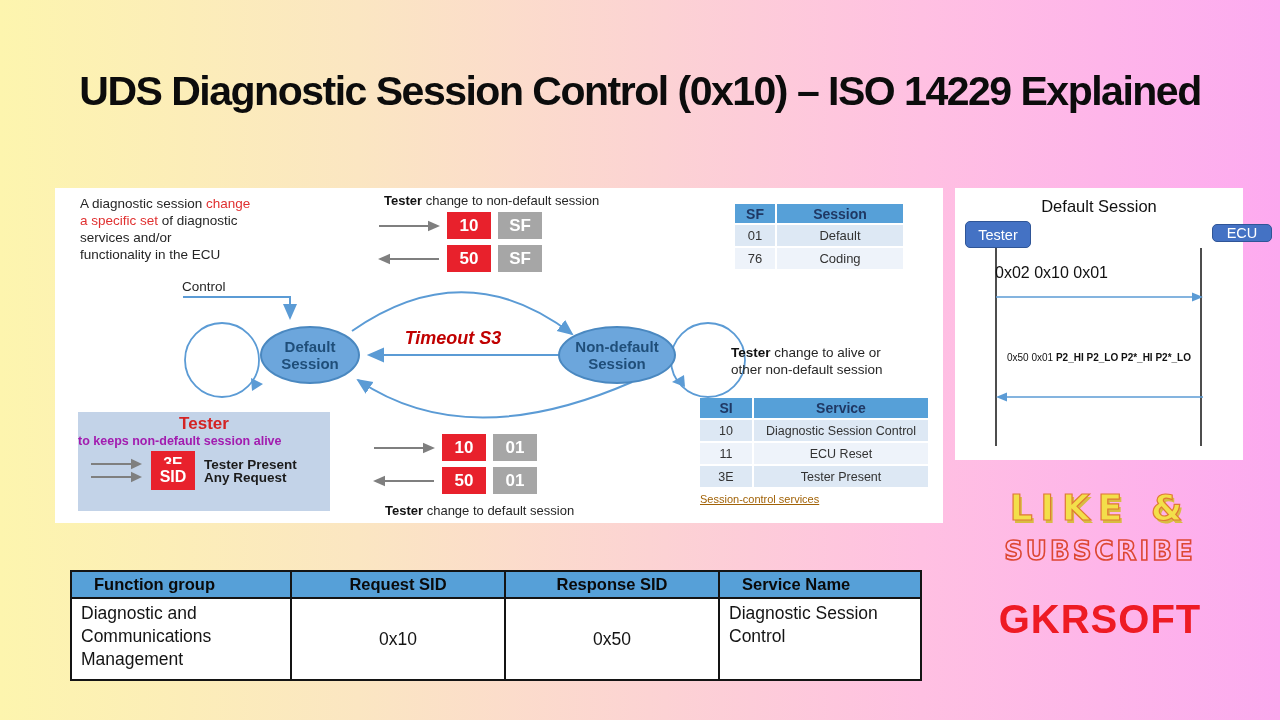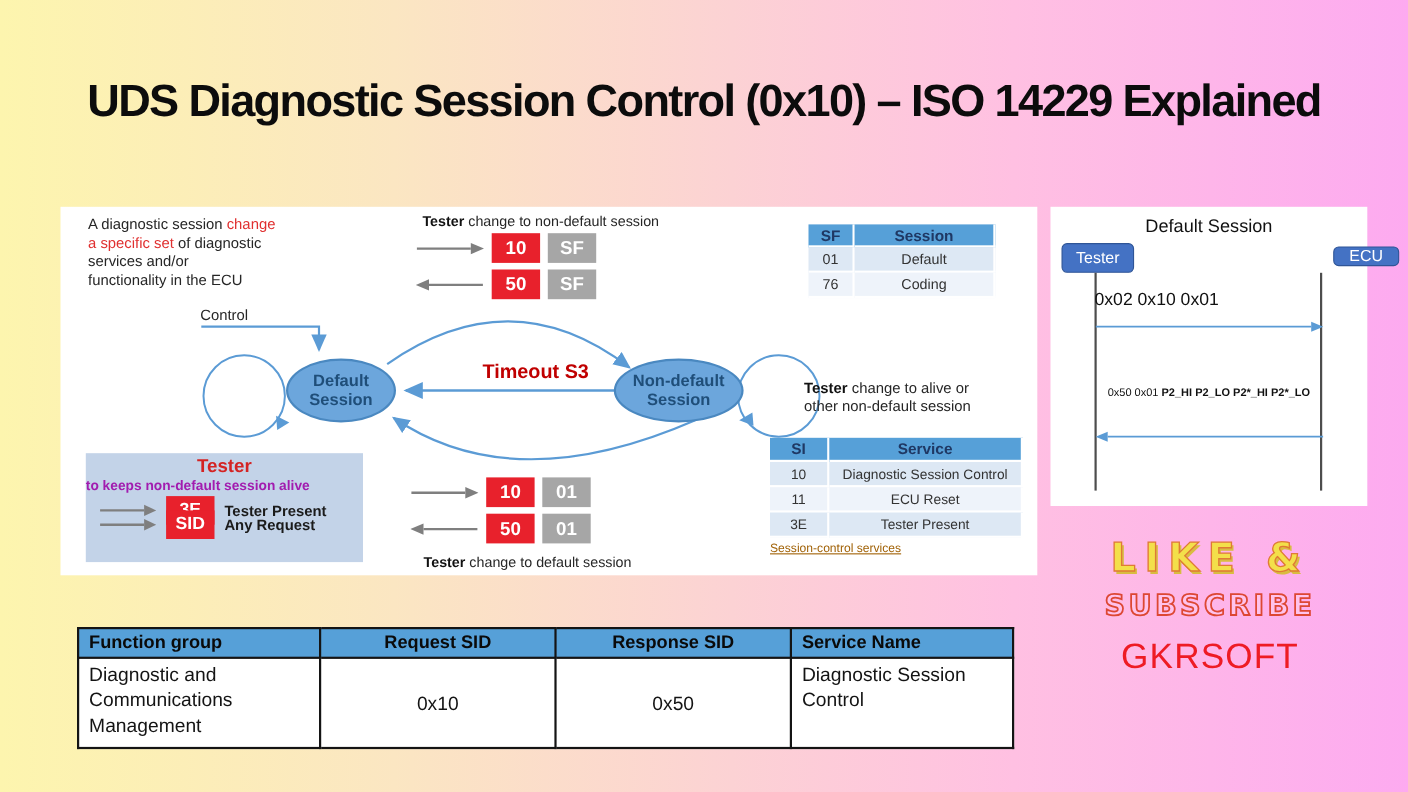--- a/index.html
+++ b/index.html
@@ -30,22 +30,22 @@
   .pr-bot1 { left:318px; top:246px; } .pr-bot2 { left:318px; top:279px; }
   .codebox { width:44px; height:27px; display:flex; align-items:center; justify-content:center;
              font-size:17px; font-weight:bold; color:#fff; }
   .codebox.red { background:#e8212c; }
   .codebox.gray { background:#a6a6a6; }
   .state { z-index:2; border-radius:50%; background:#6ca6dc; border:2px solid #4a88c0;
            display:flex; flex-direction:column; align-items:center; justify-content:center;
            color:#1f4e79; font-weight:bold; font-size:15px; line-height:17px; }
   .state-default { left:205px; top:138px; width:100px; height:58px; }
   .state-nondefault { left:503px; top:138px; width:118px; height:58px; }
-  .timeout { left:362px; top:140px; width:140px; text-align:center; color:#c00000;
-             font-weight:bold; font-size:18px; z-index:3; }
+  .timeout { left:328px; top:140px; width:140px; text-align:center; color:#c00000;
+             font-weight:bold; font-size:18px; z-index:3;font-style:italic; }
   .poweron { left:127px; top:91px; font-size:13.5px; color:#262626; z-index:3; }
   
   .btab { z-index:3; font-size:13px; }
   .btab .hrow, .btab .drow { display:flex; }
   .btab .hrow > div { background:#56a0d8; color:#1f3864; font-weight:bold; text-align:center; }
   .btab .hrow > div, .btab .drow > div { border-right:2px solid #fff; border-bottom:2px solid #fff;
         display:flex; align-items:center; justify-content:center; }
   .btab .drow:nth-child(even) > div { background:#dde8f4; }
   .btab .drow:nth-child(odd) > div { background:#eef3fa; }
   .btab .drow > div { color:#333; }
@@ -81,29 +81,29 @@
   .seq-msg1 { left:40px; top:76px; width:207px; text-align:left; font-size:16px; color:#111; }
   .seq-msg2 { left:26px; top:164px; width:236px; text-align:center; font-size:10px; color:#111; }
   .seq-arrow { height:12px; }
   .sa-1 { left:41px; top:103px; } .sa-2 { left:41px; top:203px; }
   
   .promo { position:absolute; left:950px; width:300px; text-align:center; }
   .like { top:487px; font-size:36px; font-weight:bold; letter-spacing:8px; color:#f3df4a;
           -webkit-text-stroke:1.2px #df7a35; text-shadow:2px 3px 0 #d9bc41; font-family:"DejaVu Sans", sans-serif; }
   .subscribe { top:536px; font-size:26px; font-weight:bold; letter-spacing:3px; color:#ffc2ec;
           -webkit-text-stroke:1.6px #dd4733; font-family:"DejaVu Sans", sans-serif; }
-  .brand { top:578px; font-size:32px; font-weight:normal; letter-spacing:1px; color:#ee1b24; }
+  .brand { top:597px; font-size:40px; font-weight:bold; letter-spacing:1px; color:#ee1b24; }
   
   table.svc { position:absolute; left:70px; top:570px; width:850px; border-collapse:collapse;
               table-layout:fixed; background:#fff; }
   table.svc, table.svc th, table.svc td { border:2px solid #141414; }
   table.svc { border-width:2.5px; }
   table.svc th { background:#56a0d8; height:27px; font-size:16.5px; color:#0a0a0a; }
   table.svc td { height:82px; font-size:17.5px; color:#141414; vertical-align:top; padding:3px 9px; line-height:23px; }
-  .th-left { text-align:left; padding-left:9px; }
+  .th-left { text-align:left; padding-left:22px; }
   .td-center { text-align:center; vertical-align:middle !important; }
   .col1 { width:220px; } .col2 { width:214px; } .col3 { width:214px; } .col4 { width:202px; }
 </style>
 </head>
 <body>
 
 <h1 class="title">UDS Diagnostic Session Control (0x10) – ISO 14229 Explained</h1>
 
 <section class="panel-left">
 

